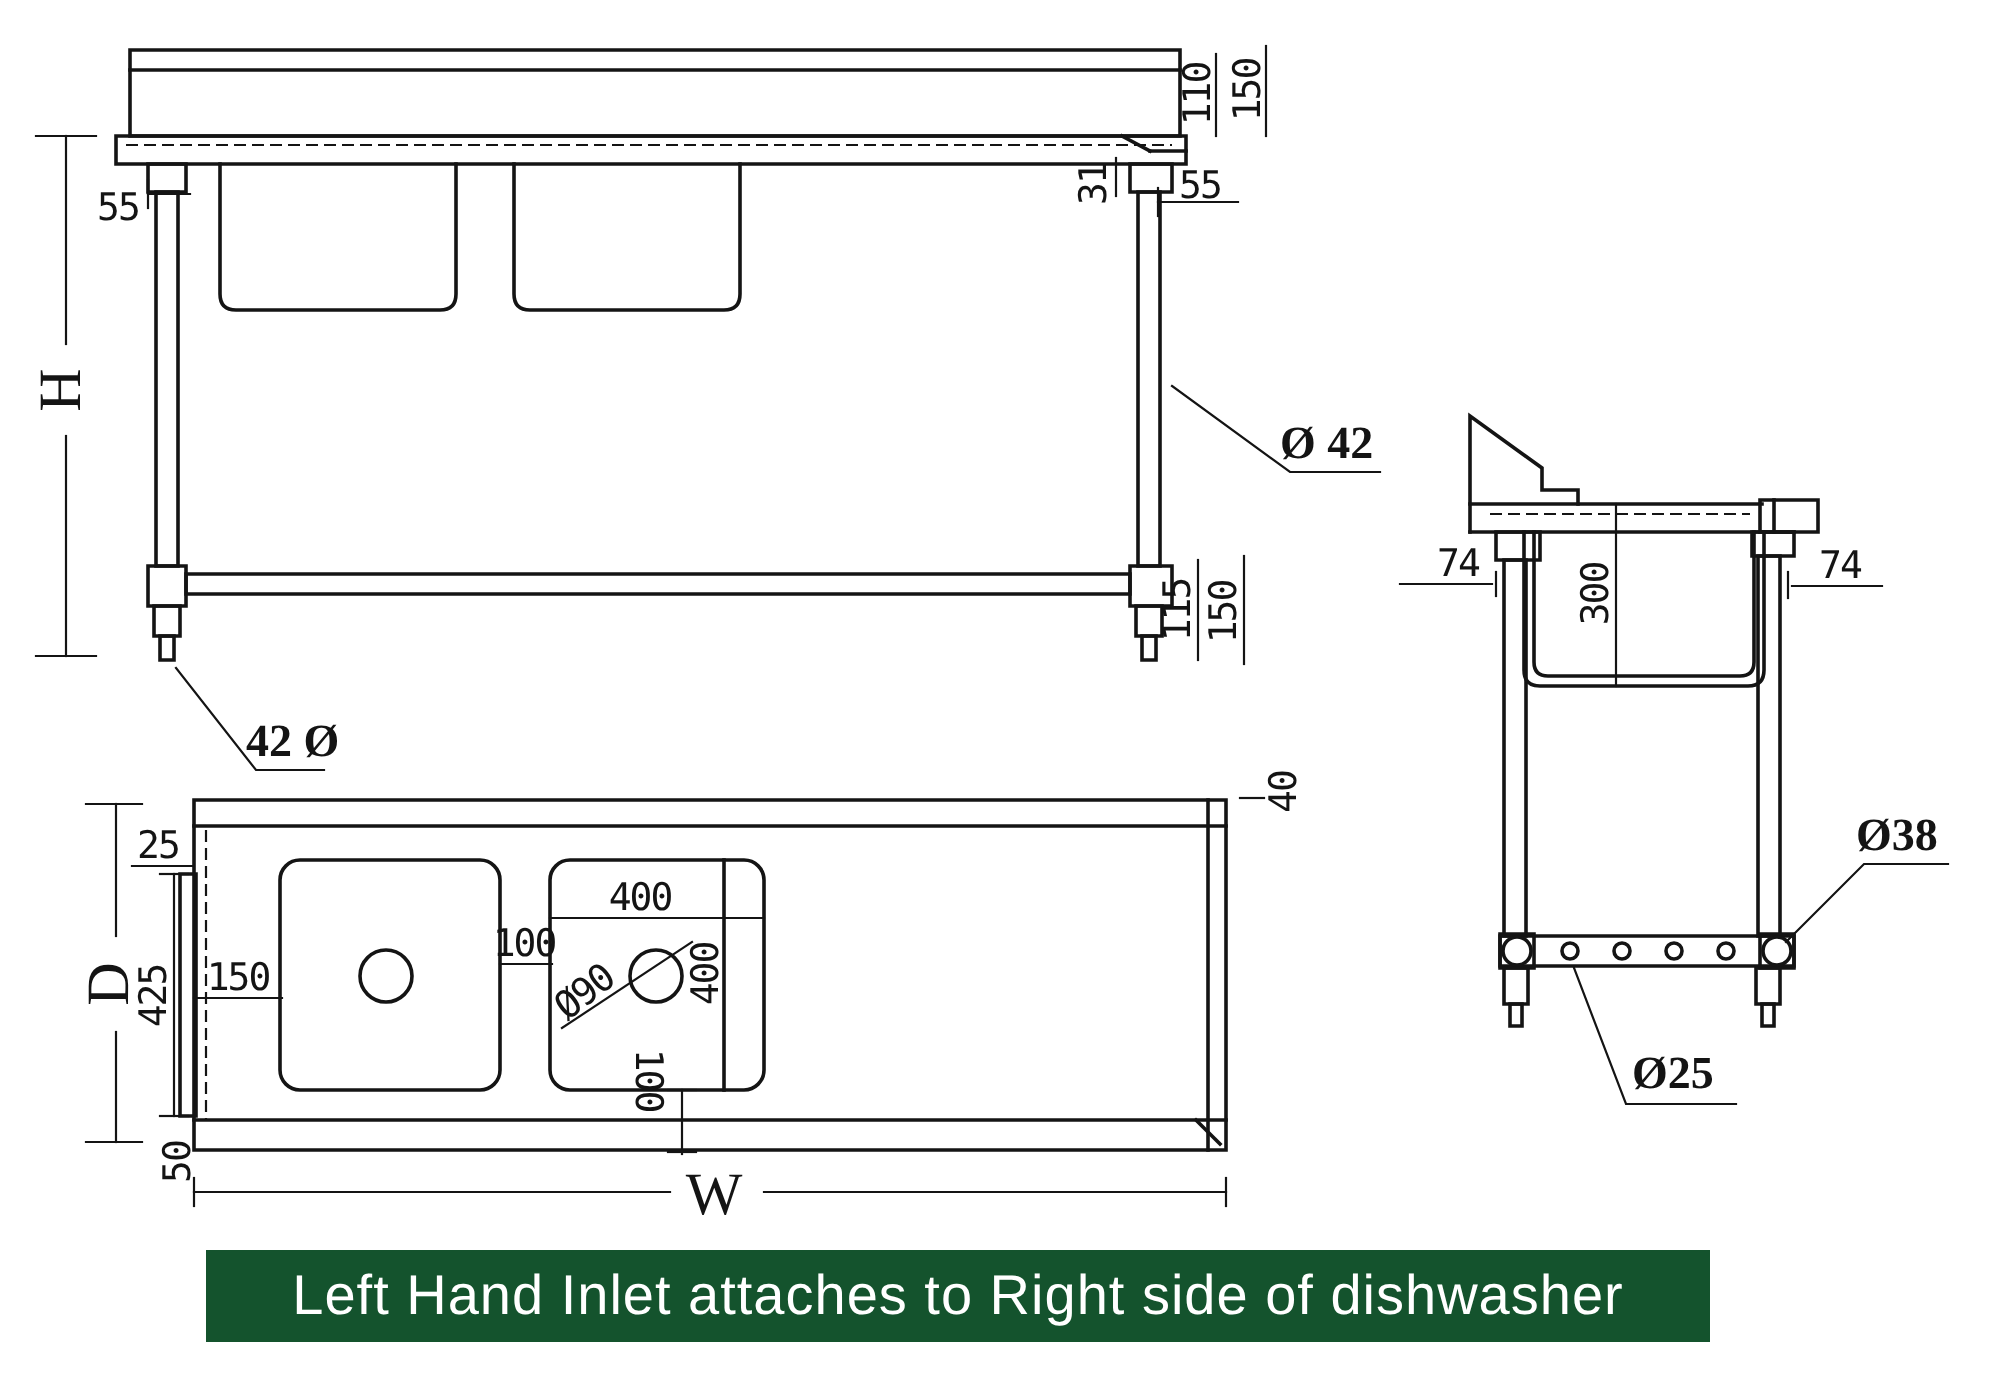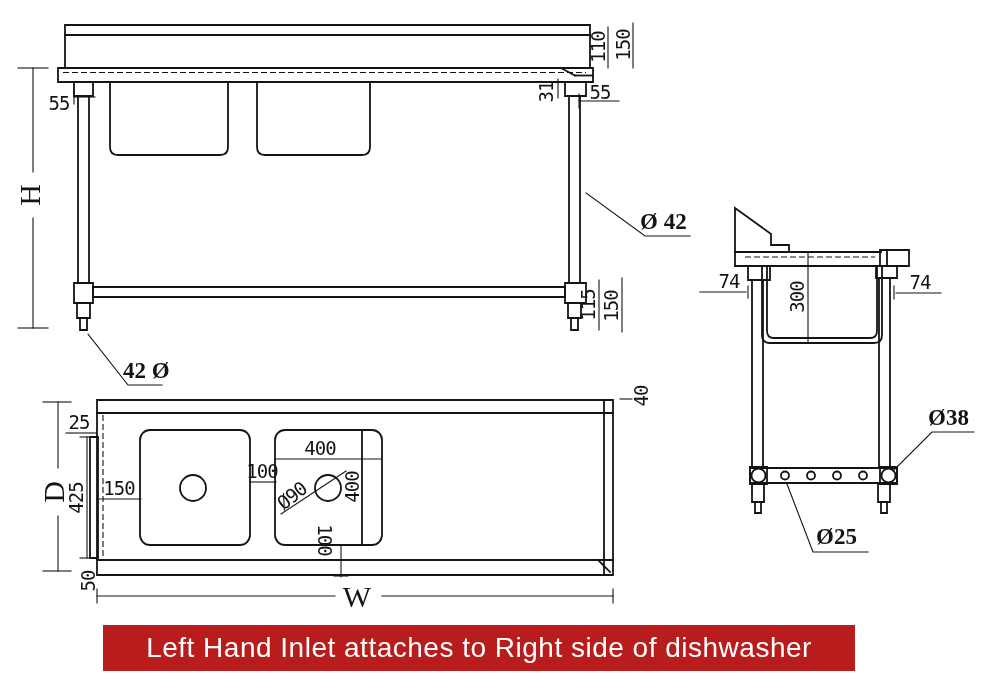--- a/index.html
+++ b/index.html
@@ -242,16 +242,16 @@
       <path class="thin" d="M893,471 L932,432 H974"></path>
       <text class="dia" x="928" y="425">Ø38</text>
     </g>
     <g>
       <path class="thin" d="M787,484 L813,552 H868"></path>
       <text class="dia" x="816" y="544">Ø25</text>
     </g>
   </g>
 </svg>
 
-  <div id="caption-bar" style="background: #b91c1c; color: rgb(255, 255, 255);">
+  <div id="caption-bar" style="background: #14532d; color: rgb(255, 255, 255);">
     <span>Left Hand Inlet attaches to Right side of dishwasher</span>
   </div>
 </div>
 
 </body></html>

